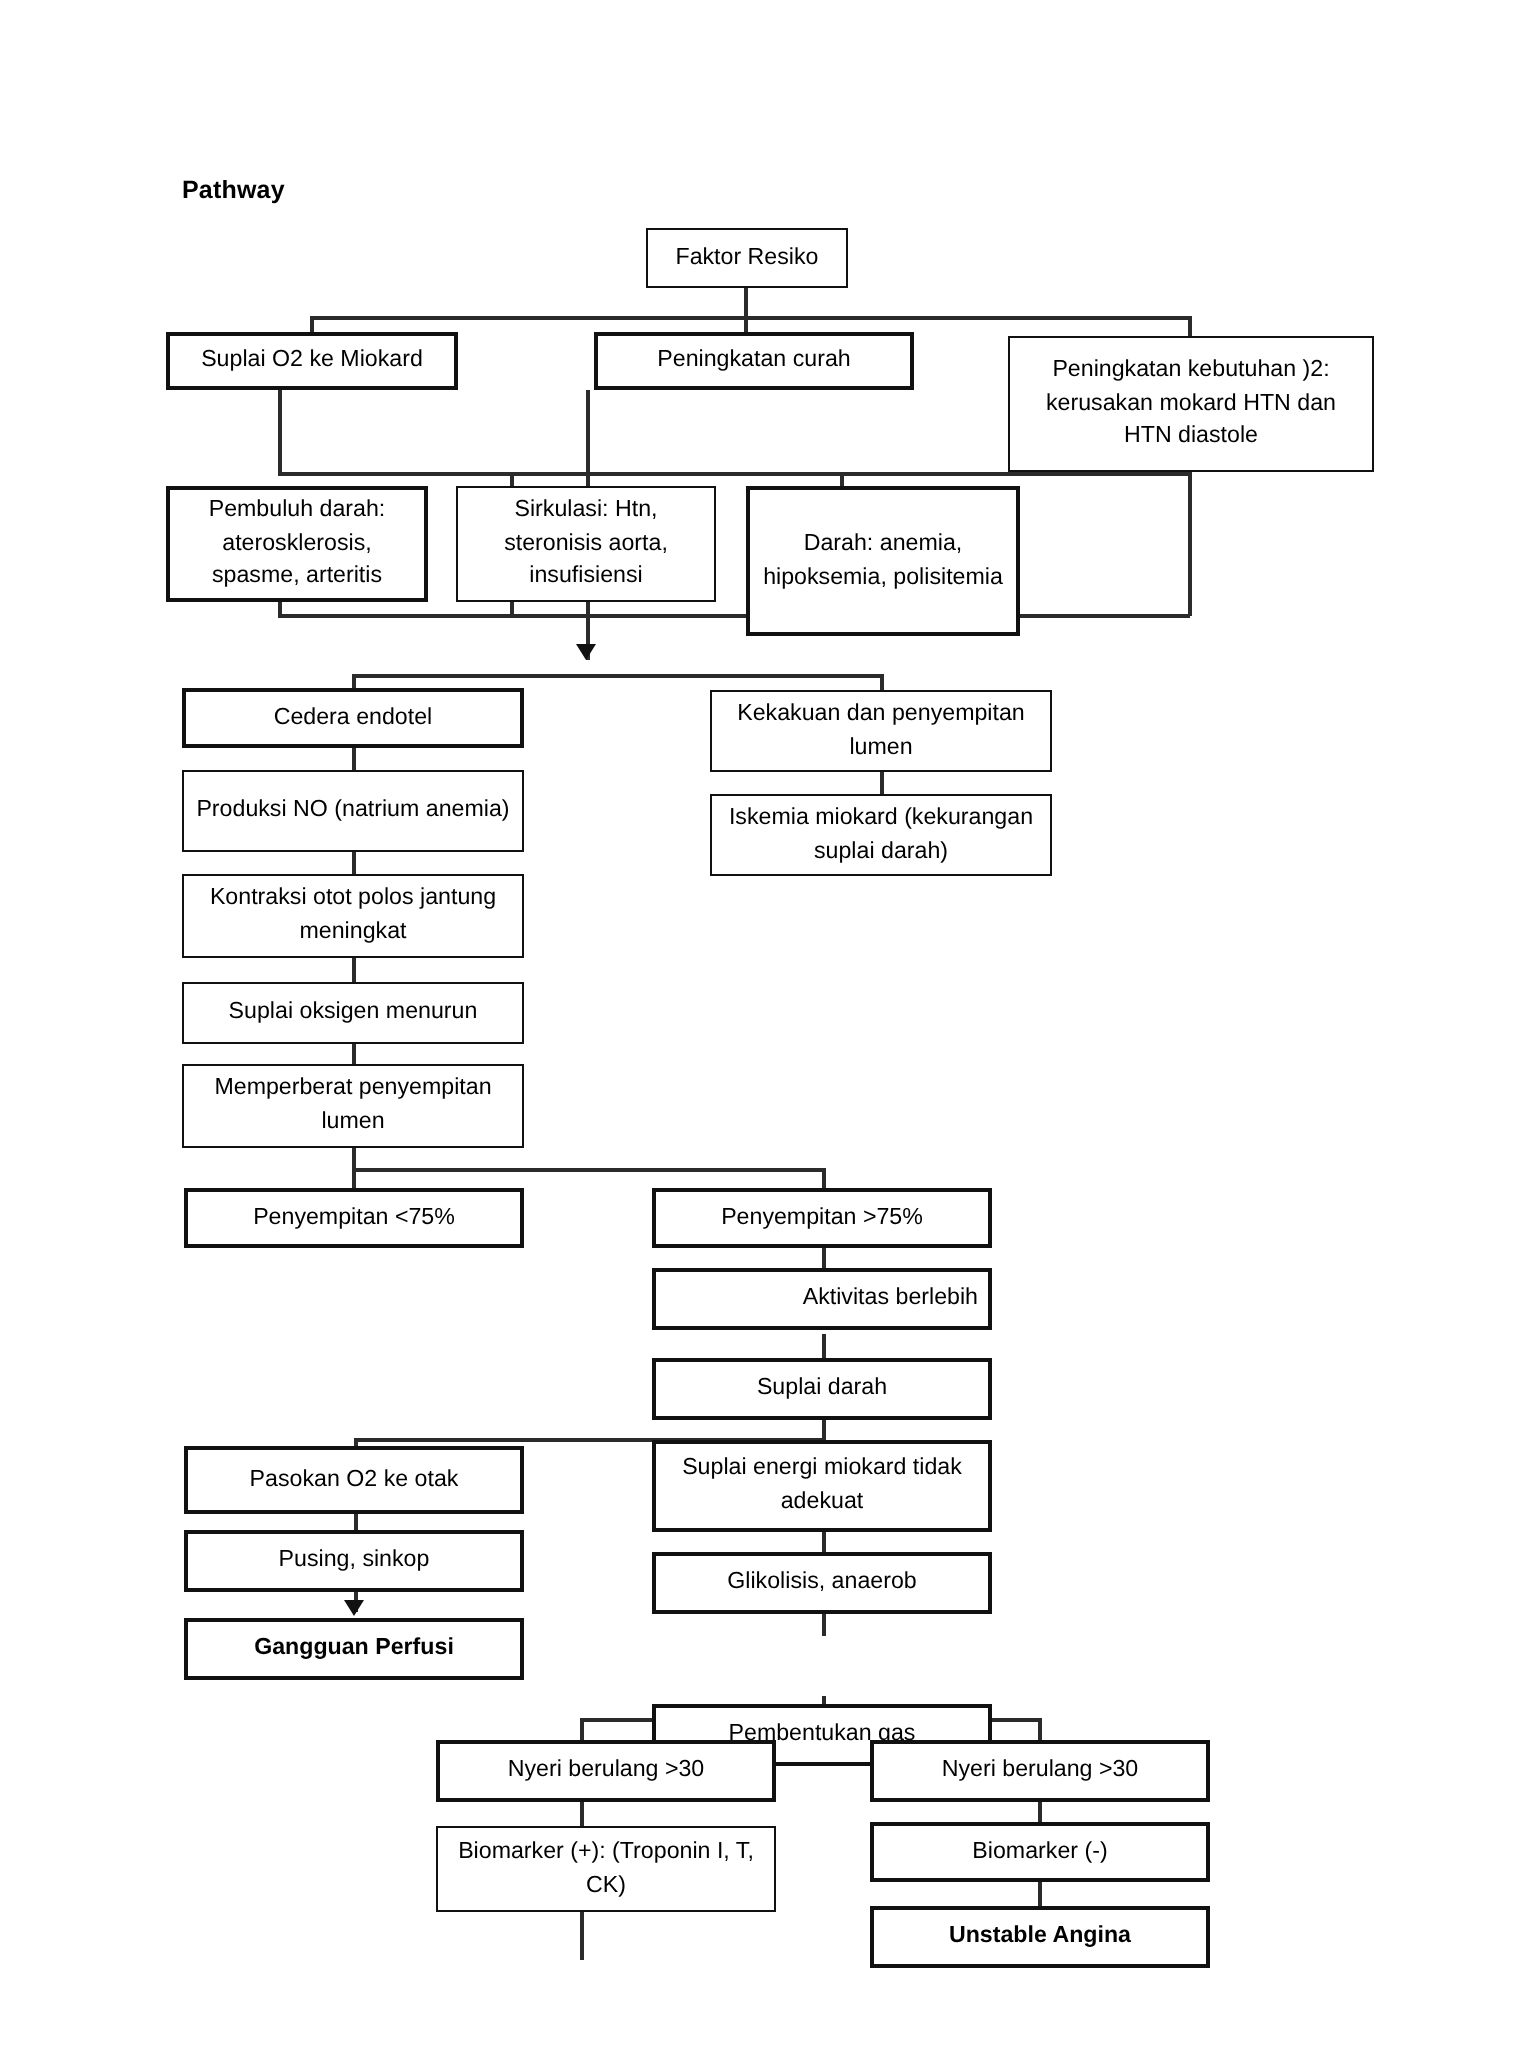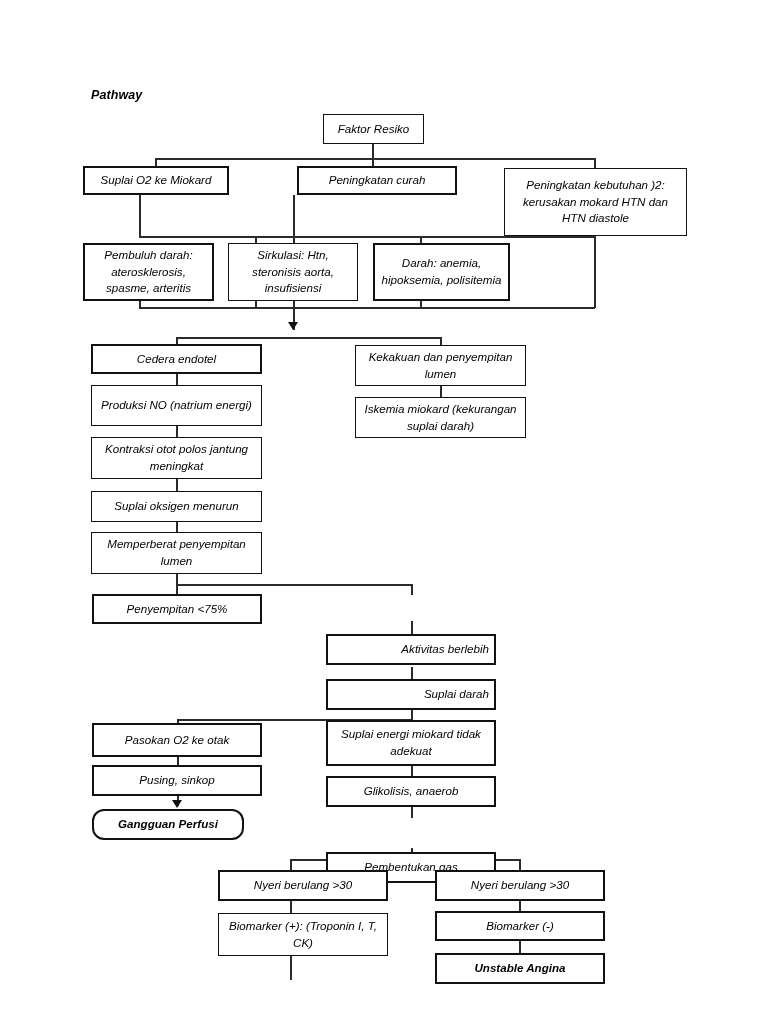--- a/index.html
+++ b/index.html
@@ -7,21 +7,20 @@
   body{
     font-family:"Liberation Sans", sans-serif;
     -webkit-font-smoothing:antialiased;
   }
   #canvas{
     position:relative;
     width:768px;
     height:1024px;
     background:#ffffff;
     overflow:hidden;
-    font-style:italic;
   }
   
   .page-title{
     position:absolute;
     font-size:12.5px;
     font-weight:bold;
     color:#000;
     letter-spacing:.1px;
   }
   
@@ -149,30 +148,30 @@
   </div>
 
   <div class="node thick" style="left:83px; top:243px; width:131px; height:58px;">
     <span class="txt">Pembuluh darah: aterosklerosis, spasme, arteritis</span>
   </div>
 
   <div class="node" style="left:228px; top:243px; width:130px; height:58px;">
     <span class="txt">Sirkulasi: Htn, steronisis aorta, insufisiensi</span>
   </div>
 
-  <div class="node thick" style="left:373px; top:243px; width:137px; height:58px;">
+  <div class="node thick" style="left:373px; top:243px; width:137px; height:75px;">
     <span class="txt">Darah: anemia, hipoksemia, polisitemia</span>
   </div>
 
   <div class="node thick" style="left:91px; top:344px; width:171px; height:30px;">
     <span class="txt">Cedera endotel</span>
   </div>
 
   <div class="node" style="left:91px; top:385px; width:171px; height:41px;">
-    <span class="txt">Produksi NO (natrium energi)</span>
+    <span class="txt">Produksi NO (natrium anemia)</span>
   </div>
 
   <div class="node" style="left:91px; top:437px; width:171px; height:42px;">
     <span class="txt">Kontraksi otot polos jantung meningkat</span>
   </div>
 
   <div class="node" style="left:91px; top:491px; width:171px; height:31px;">
     <span class="txt">Suplai oksigen menurun</span>
   </div>
 
@@ -185,46 +184,49 @@
   </div>
 
   <div class="node" style="left:355px; top:397px; width:171px; height:41px;">
     <span class="txt">Iskemia miokard (kekurangan suplai darah)</span>
   </div>
 
   <div class="node thick" style="left:92px; top:594px; width:170px; height:30px;align-items:center;">
     <span class="txt">Penyempitan &lt;75%</span>
   </div>
 
+  <div class="node thick" style="left:326px; top:594px; width:170px; height:30px;">
+    <span class="txt">Penyempitan &gt;75%</span>
+  </div>
 
   <div class="node thick" style="left:326px; top:634px; width:170px; height:31px;text-align:right;">
     <span class="txt">Aktivitas berlebih</span>
   </div>
 
-  <div class="node thick" style="left:326px; top:679px; width:170px; height:31px;text-align:right;">
+  <div class="node thick" style="left:326px; top:679px; width:170px; height:31px;">
     <span class="txt">Suplai darah</span>
   </div>
 
   <div class="node thick" style="left:92px; top:723px; width:170px; height:34px;">
     <span class="txt">Pasokan O2 ke otak</span>
   </div>
 
   <div class="node thick" style="left:326px; top:720px; width:170px; height:46px;">
     <span class="txt">Suplai energi miokard tidak adekuat</span>
   </div>
 
   <div class="node thick" style="left:92px; top:765px; width:170px; height:31px;justify-content:flex-end;">
     <span class="txt">Pusing, sinkop</span>
   </div>
 
   <div class="node thick" style="left:326px; top:776px; width:170px; height:31px;">
     <span class="txt">Glikolisis, anaerob</span>
   </div>
 
-  <div class="node thick bold" style="left:92px; top:809px; width:152px; height:31px;border-radius:12px;">
+  <div class="node thick bold" style="left:92px; top:809px; width:170px; height:31px;">
     <span class="txt">Gangguan Perfusi</span>
   </div>
 
   <div class="node thick" style="left:326px; top:817px; width:170px; height:31px;margin-top:35px;">
     <span class="txt">Pembentukan gas</span>
   </div>
 
   <div class="node thick" style="left:218px; top:870px; width:170px; height:31px;">
     <span class="txt">Nyeri berulang &gt;30</span>
   </div>

